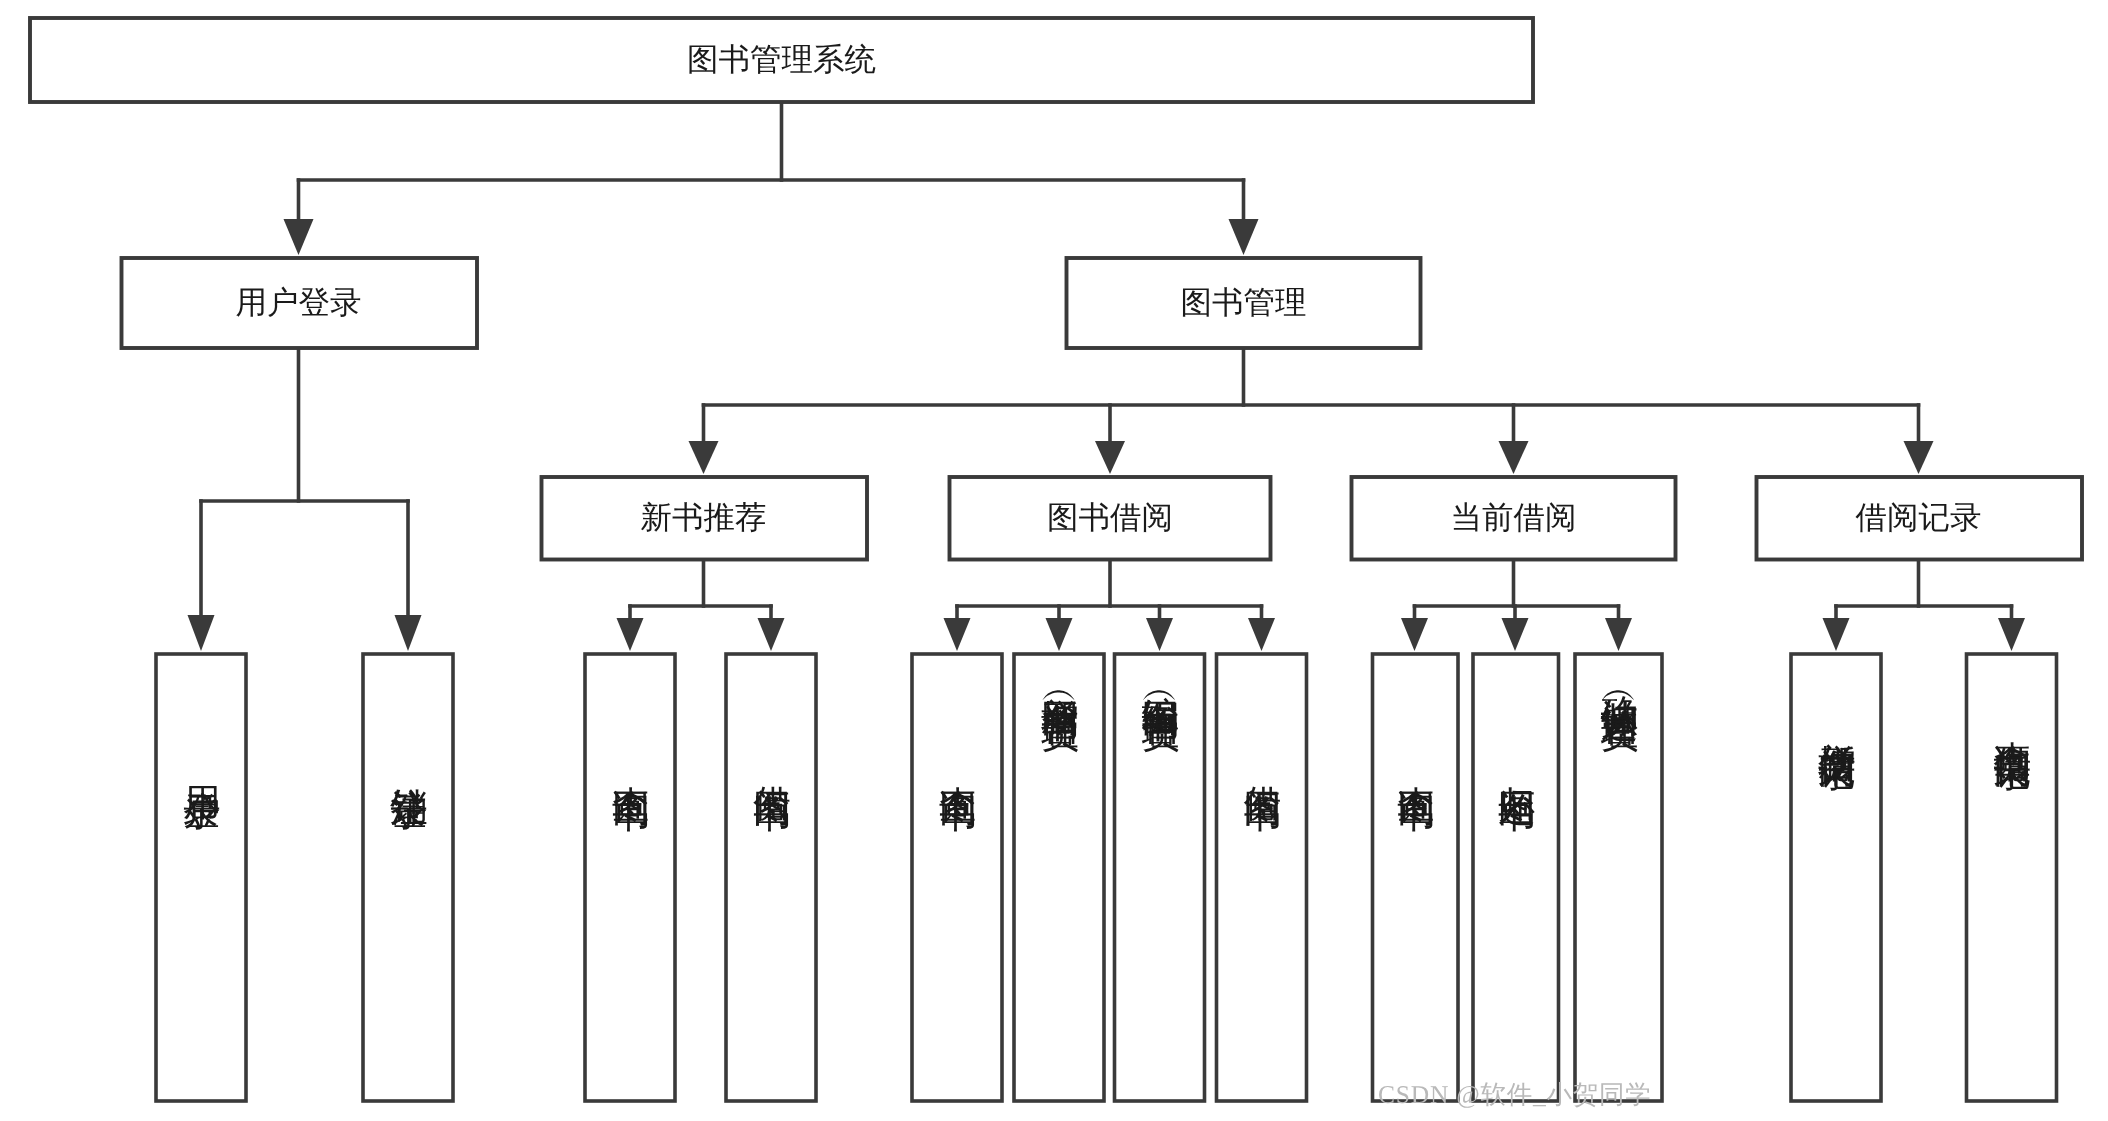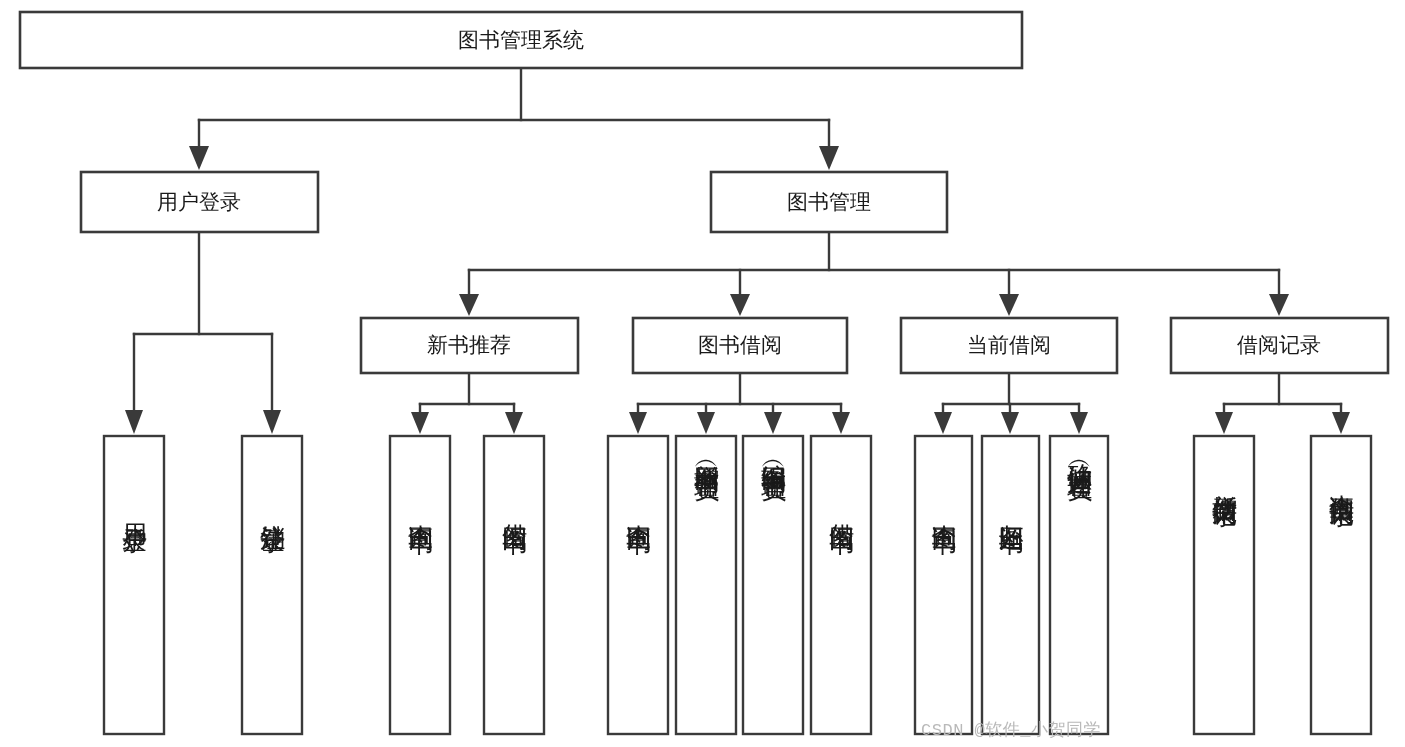--- a/index.html
+++ b/index.html
@@ -67,21 +67,21 @@
     font-size: 25px;
     line-height: 1.05;
     letter-spacing: 2px;
     color: #1a1a1a;
     white-space: nowrap;
   }
   .watermark {
     position: absolute;
     right: 10px;
     bottom: 6px;
-    font-family: Liberation Mono, monospace;
+    font-family: Liberation Serif, serif;
     font-size: 17px;
     color: #b9b9b9;
     letter-spacing: 0.5px;
     white-space: nowrap;
   }
 </style>
 </head>
 <body>
 
 <div id="diagram-root">

